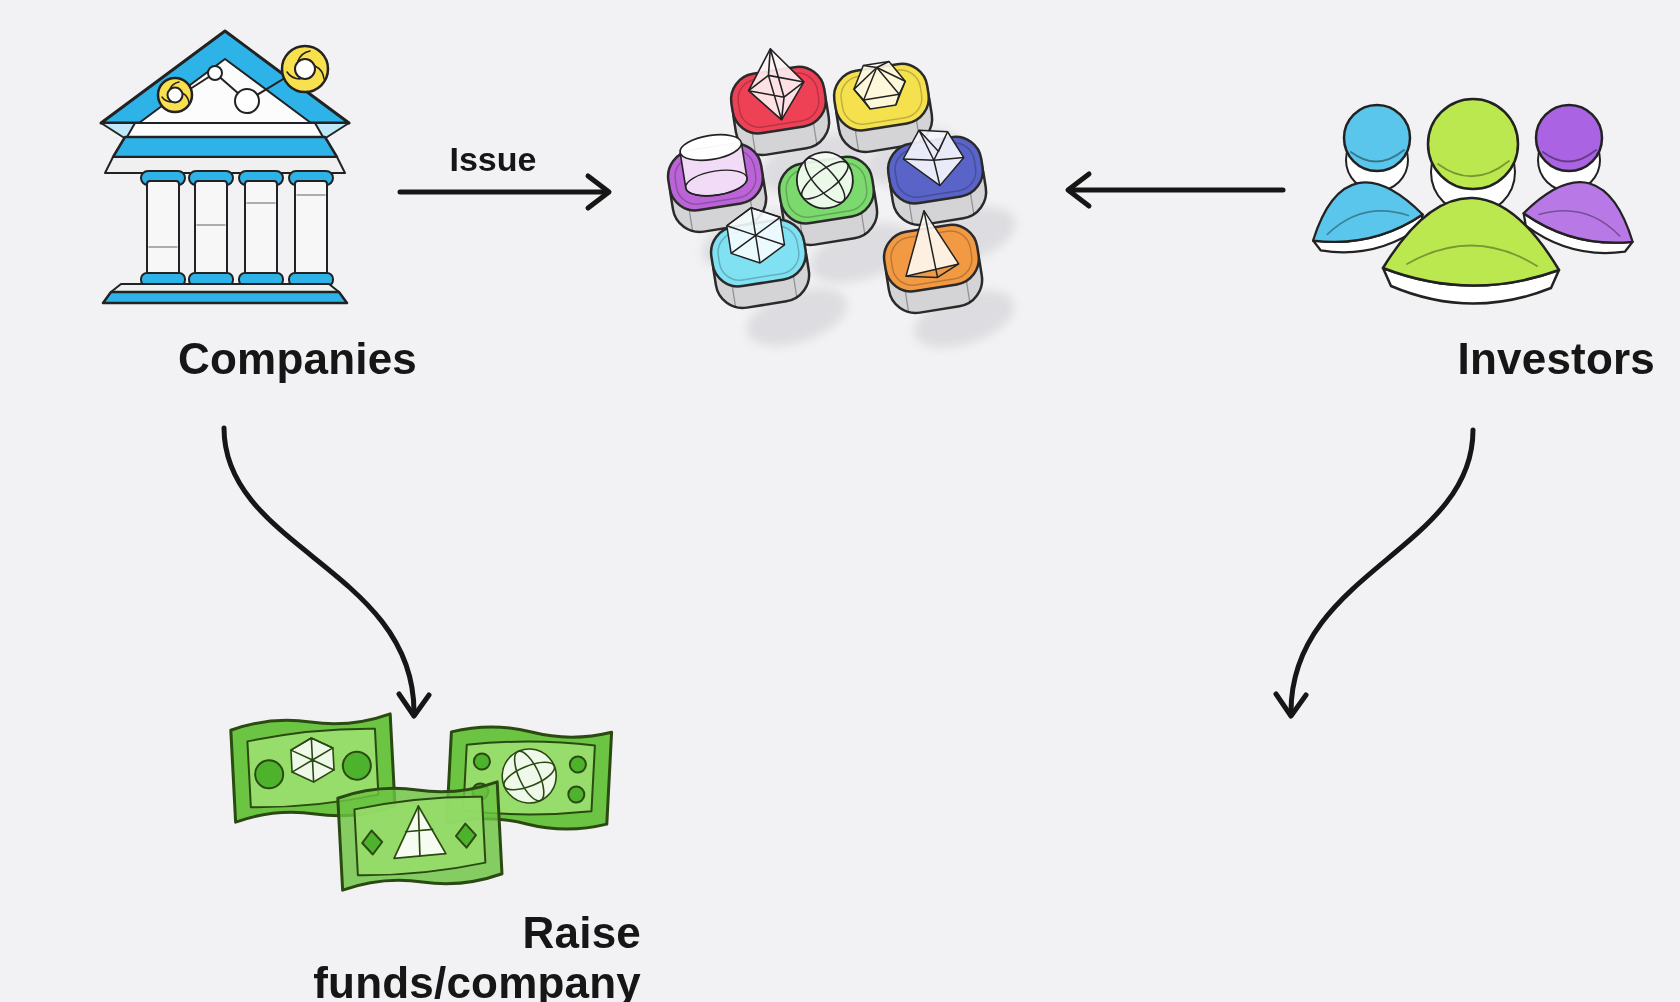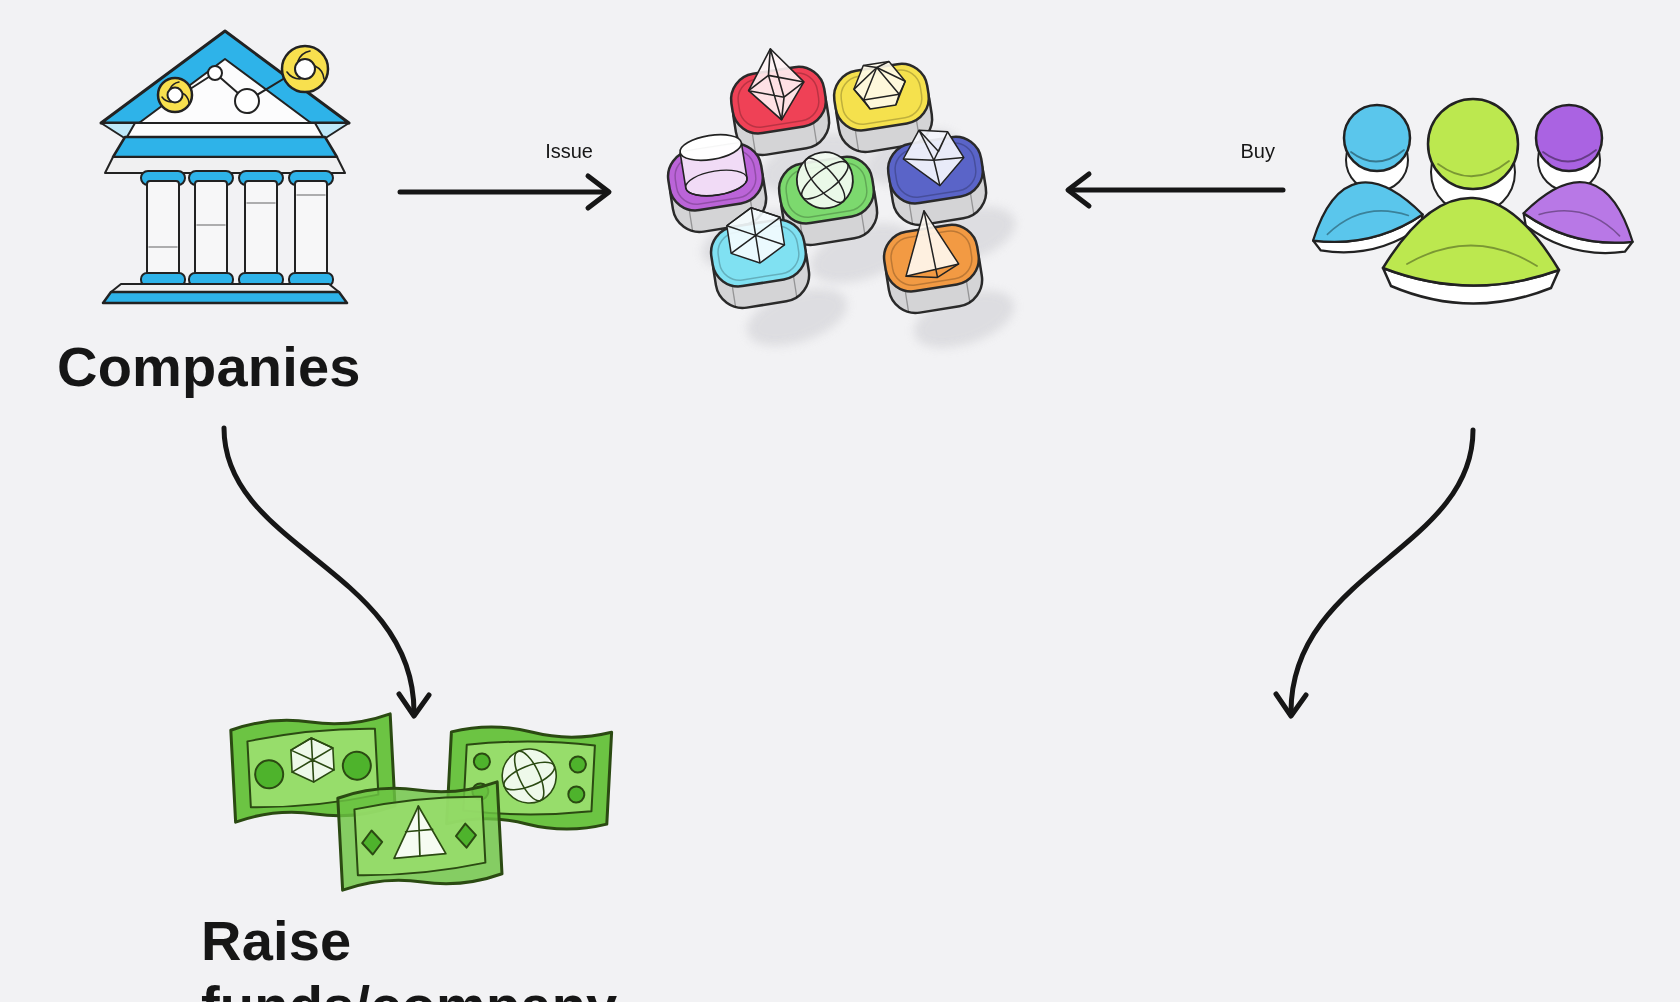--- a/index.html
+++ b/index.html
@@ -4,25 +4,25 @@
 <style>
   html,body{margin:0;padding:0;background:#e9e9ec;}
   .canvas{
     position:relative;width:1680px;height:1002px;overflow:hidden;
     background:#f2f2f4;
     font-family:"Liberation Sans","DejaVu Sans",sans-serif;
     color:#161616;
   }
   .abs{position:absolute;}
   .node-label{
-    position:absolute;text-align:left;font-weight:700;font-size:56px;
+    position:absolute;text-align:right;font-weight:700;font-size:44px;
     letter-spacing:.2px;color:#161616;
   }
   .edge-label{
-    position:absolute;text-align:right;font-weight:400;font-size:20px;color:#161616;
+    position:absolute;text-align:center;font-weight:700;font-size:34px;color:#161616;
   }
   .multiline{white-space:pre-line;line-height:62px;}
   svg{display:block;overflow:visible;}
 </style>
 </head>
 <body>
 
 <div class="canvas">
 
   <svg class="abs" style="left:95px;top:25px" width="260" height="280" viewBox="0 0 260 280">
@@ -276,18 +276,18 @@
         <path d="M399,694 L414,716 L429,695"></path>
       </g>
       <g>
         <path d="M1473,430 C1473,550 1291,572 1291,712"></path>
         <path d="M1276,694 L1291,716 L1306,695"></path>
       </g>
     </g>
   </svg>
 
   <div class="edge-label" style="left:393px;top:140px;width:200px">Issue</div>
-  <div class="edge-label" style="left:1075px;top:140px;width:200px">Buy</div>
 
   <div class="node-label" style="left:57px;top:334px;width:360px">Companies</div>
+  <div class="node-label" style="left:1295px;top:334px;width:360px">Investors</div>
   <div class="node-label" style="left:201px;top:908px;width:440px">Raise funds/company</div>
 
 </div>
 
 </body></html>

